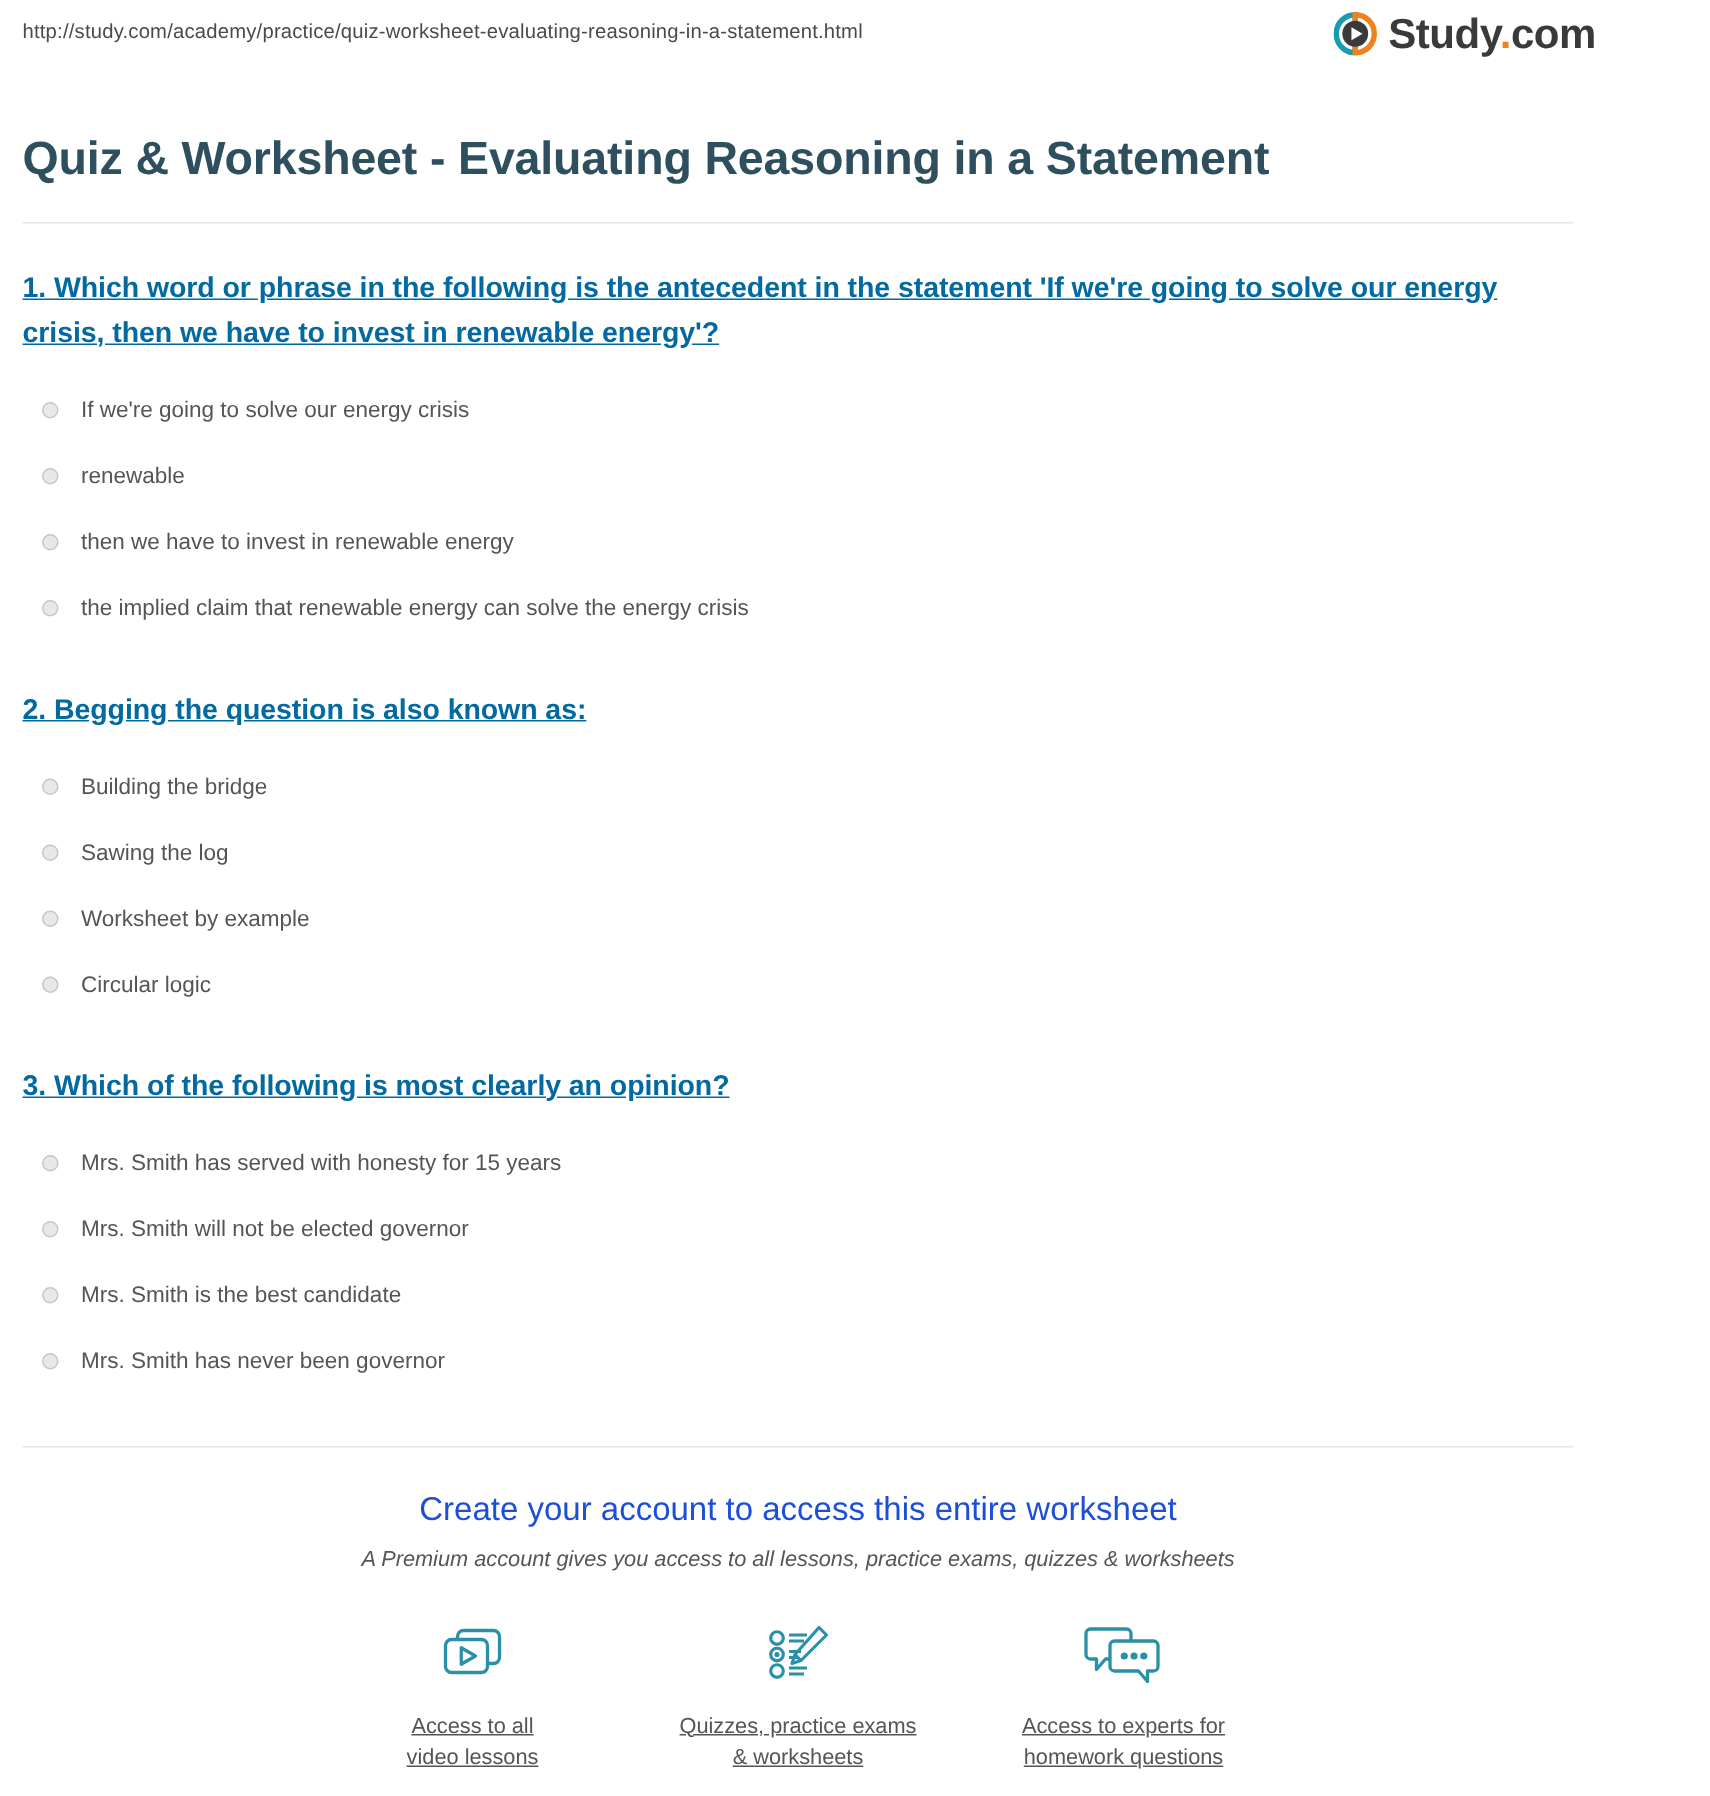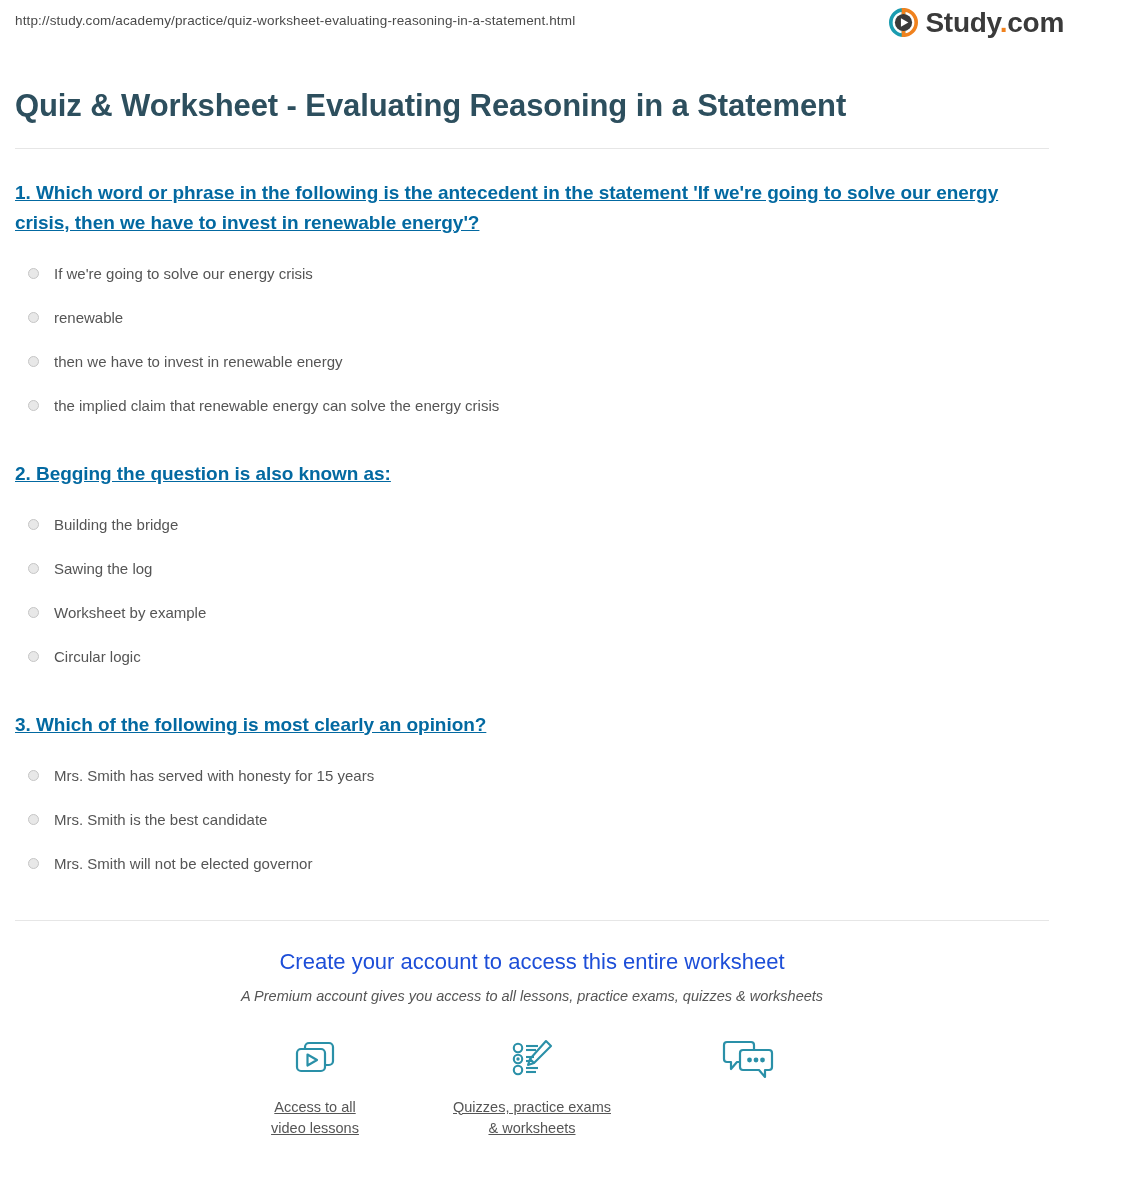--- a/index.html
+++ b/index.html
@@ -233,25 +233,29 @@
 
     <div class="question-block">
       <div class="q-text">3. Which of the following is most clearly an opinion?</div>
       <div class="options">
         <div class="option">
           <span class="radio"></span>
           <span class="option-label">Mrs. Smith has served with honesty for 15 years</span>
         </div>
         <div class="option">
           <span class="radio"></span>
+          <span class="option-label">Mrs. Smith will not be elected governor</span>
+        </div>
+        <div class="option">
+          <span class="radio"></span>
           <span class="option-label">Mrs. Smith is the best candidate</span>
         </div>
         <div class="option">
           <span class="radio"></span>
-          <span class="option-label">Mrs. Smith will not be elected governor</span>
+          <span class="option-label">Mrs. Smith has never been governor</span>
         </div>
       </div>
     </div>
 
   </div>
 
   <div class="cta-rule"></div>
 
   <div class="cta">
     <div class="cta-title">Create your account to access this entire worksheet</div>
@@ -299,18 +303,22 @@
       <div class="feature">
         <div class="feature-icon">
           <svg width="56" height="48" viewBox="0 0 56 48">
             <path d="M6 5 H30 A3 3 0 0 1 33 8 V22 A3 3 0 0 1 30 25 H16 L10 32 V25 H6 A3 3 0 0 1 3 22 V8 A3 3 0 0 1 6 5 Z" fill="#ffffff" stroke="#2a90a8" stroke-width="2.2" stroke-linejoin="round"></path>
             <path d="M22 13 H48 A3 3 0 0 1 51 16 V30 A3 3 0 0 1 48 33 H44 V40 L38 33 H22 A3 3 0 0 1 19 30 V16 A3 3 0 0 1 22 13 Z" fill="#ffffff" stroke="#2a90a8" stroke-width="2.2" stroke-linejoin="round"></path>
             <circle cx="28.5" cy="23" r="2.4" fill="#2a90a8"></circle>
             <circle cx="35" cy="23" r="2.4" fill="#2a90a8"></circle>
             <circle cx="41.5" cy="23" r="2.4" fill="#2a90a8"></circle>
           </svg>
         </div>
+        <div class="feature-label">
+          <div>Access to experts for</div>
+          <div>homework questions</div>
+        </div>
       </div>
 
     </div>
   </div>
 
 </div>
 
 </body></html>

